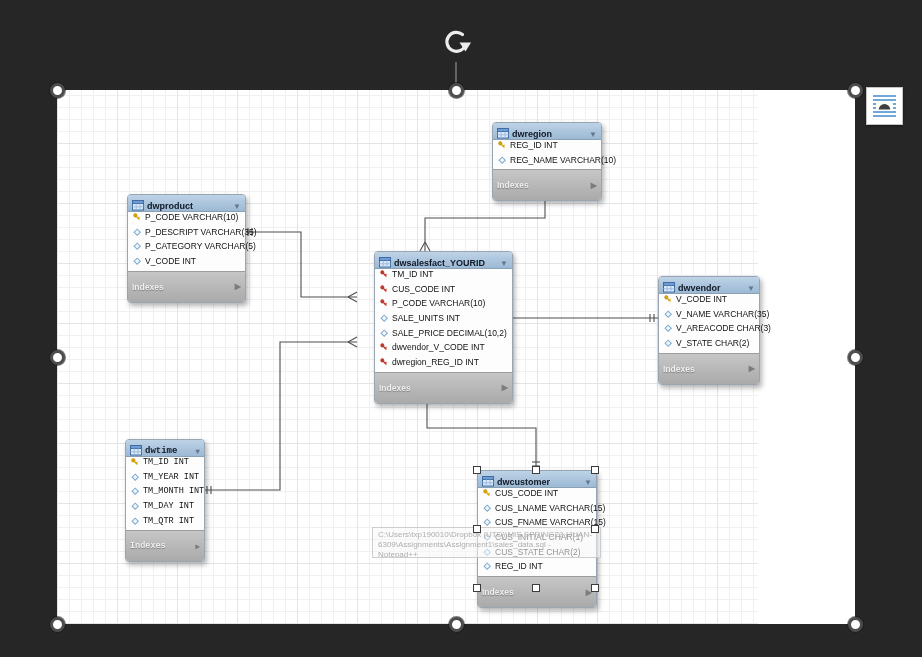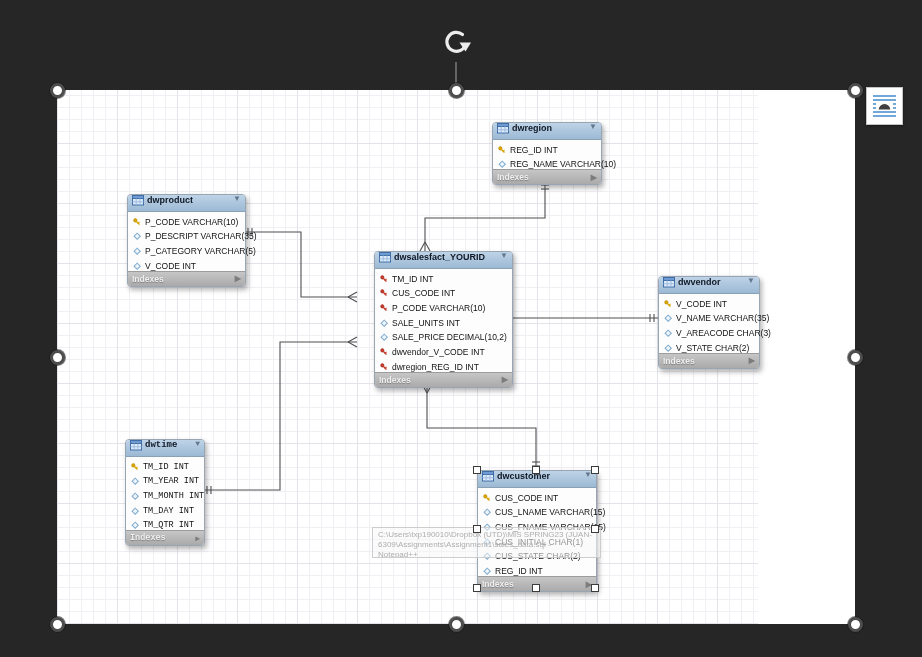--- a/index.html
+++ b/index.html
@@ -30,33 +30,33 @@
   
   .tbl{
     position:absolute;z-index:3;
     background:#fdfdfd;
     border:1px solid #98a5b3;
     border-radius:4px;
     box-shadow:2px 3px 5px rgba(40,40,40,.35);
     font-size:8.5px;color:#111;
   }
   .tbl .hdr{
-    height:16px;display:flex;align-items:flex-start;gap:3px;padding:0 4px;
+    height:16px;display:flex;align-items:flex-end;gap:3px;padding:0 4px;
     background:linear-gradient(#bed3e7,#9cb9d4);
     border-bottom:1px solid #8aa0b5;
     border-radius:3px 3px 0 0;
     font-weight:bold;font-size:9px;color:#101826;white-space:nowrap;
   }
   .tbl .hdr .tri{margin-left:auto;color:#64788d;font-size:8px;line-height:8px;}
   .tbl .row{
-    height:14.7px;display:flex;align-items:flex-end;gap:3px;padding:0 4px;
+    height:14.7px;display:flex;align-items:flex-start;gap:3px;padding:0 4px;
     white-space:nowrap;background:#fdfdfd;
   }
   .tbl .ftr{
-    height:14px;display:flex;align-items:center;padding:0 4px;
+    height:14px;display:flex;align-items:center;padding:8px 4px;
     background:linear-gradient(#c6c6c6,#aaaaaa);
     border-top:1px solid #9c9c9c;
     border-radius:0 0 3px 3px;
     color:#efefef;font-weight:bold;font-size:8.5px;
     text-shadow:0 1px 1px rgba(90,90,90,.6);
   }
   .tbl .ftr .arrow{margin-left:auto;color:#7c7c7c;font-size:8px;text-shadow:none;}
   .ficon{width:10px;height:10px;flex:0 0 10px;display:inline-block;}
 
   

